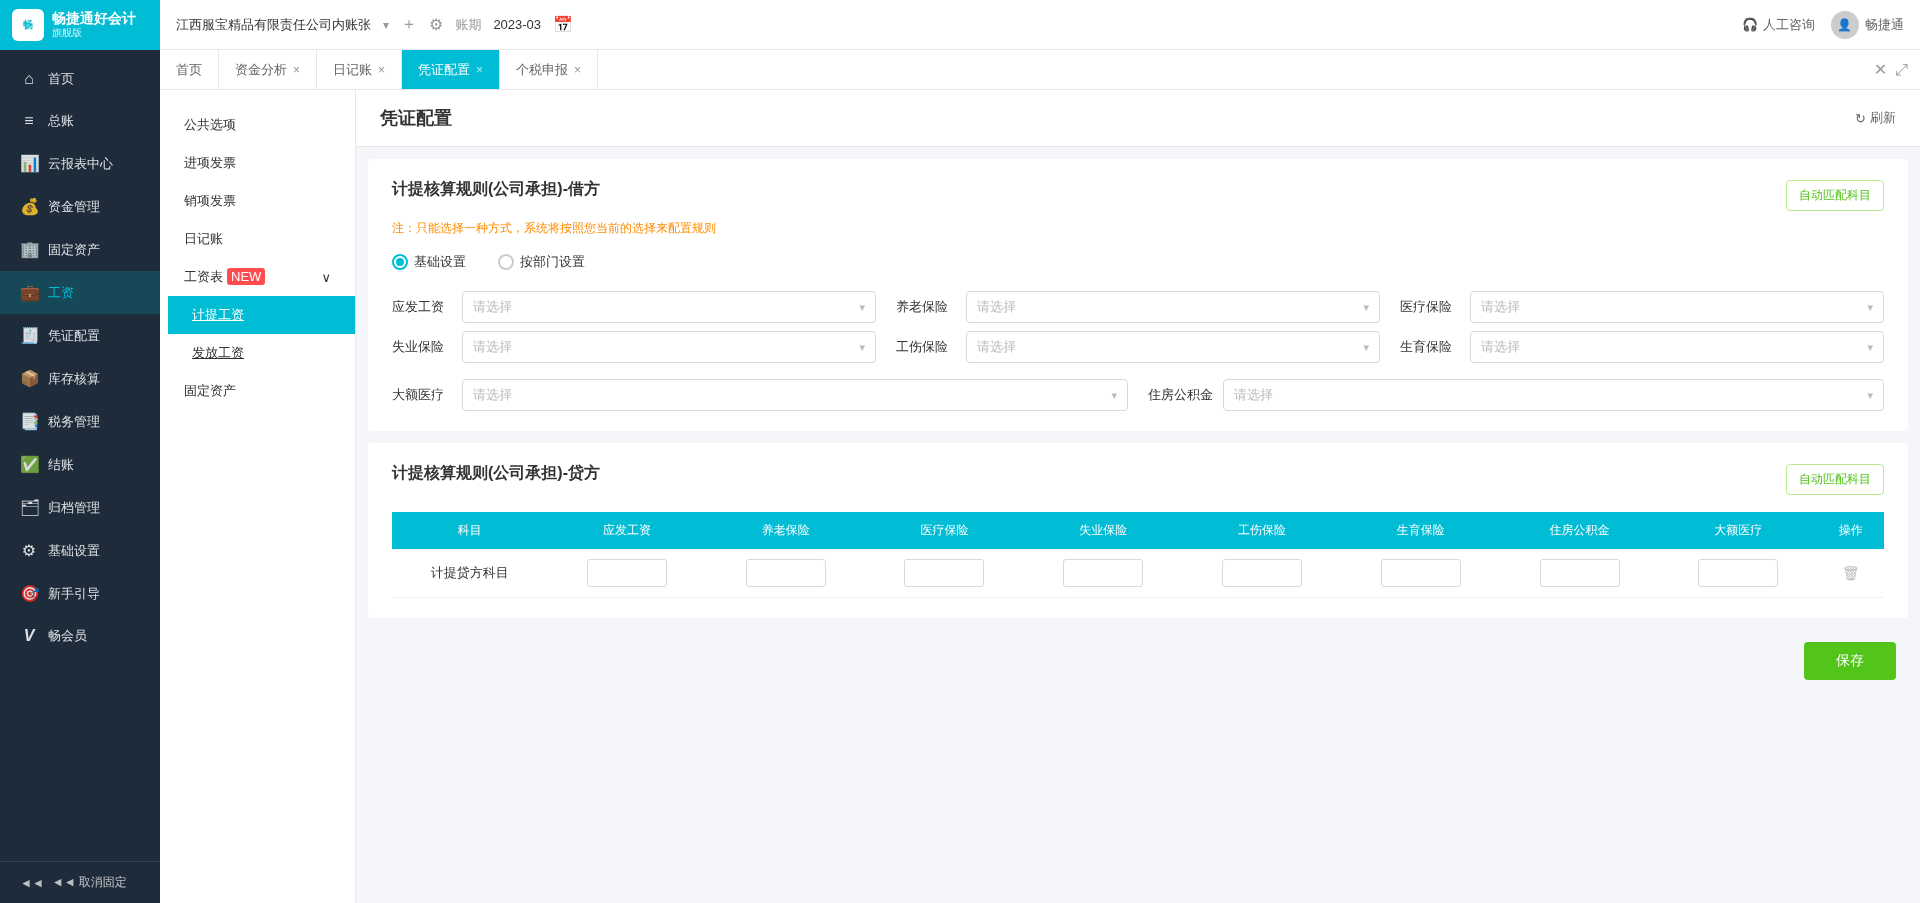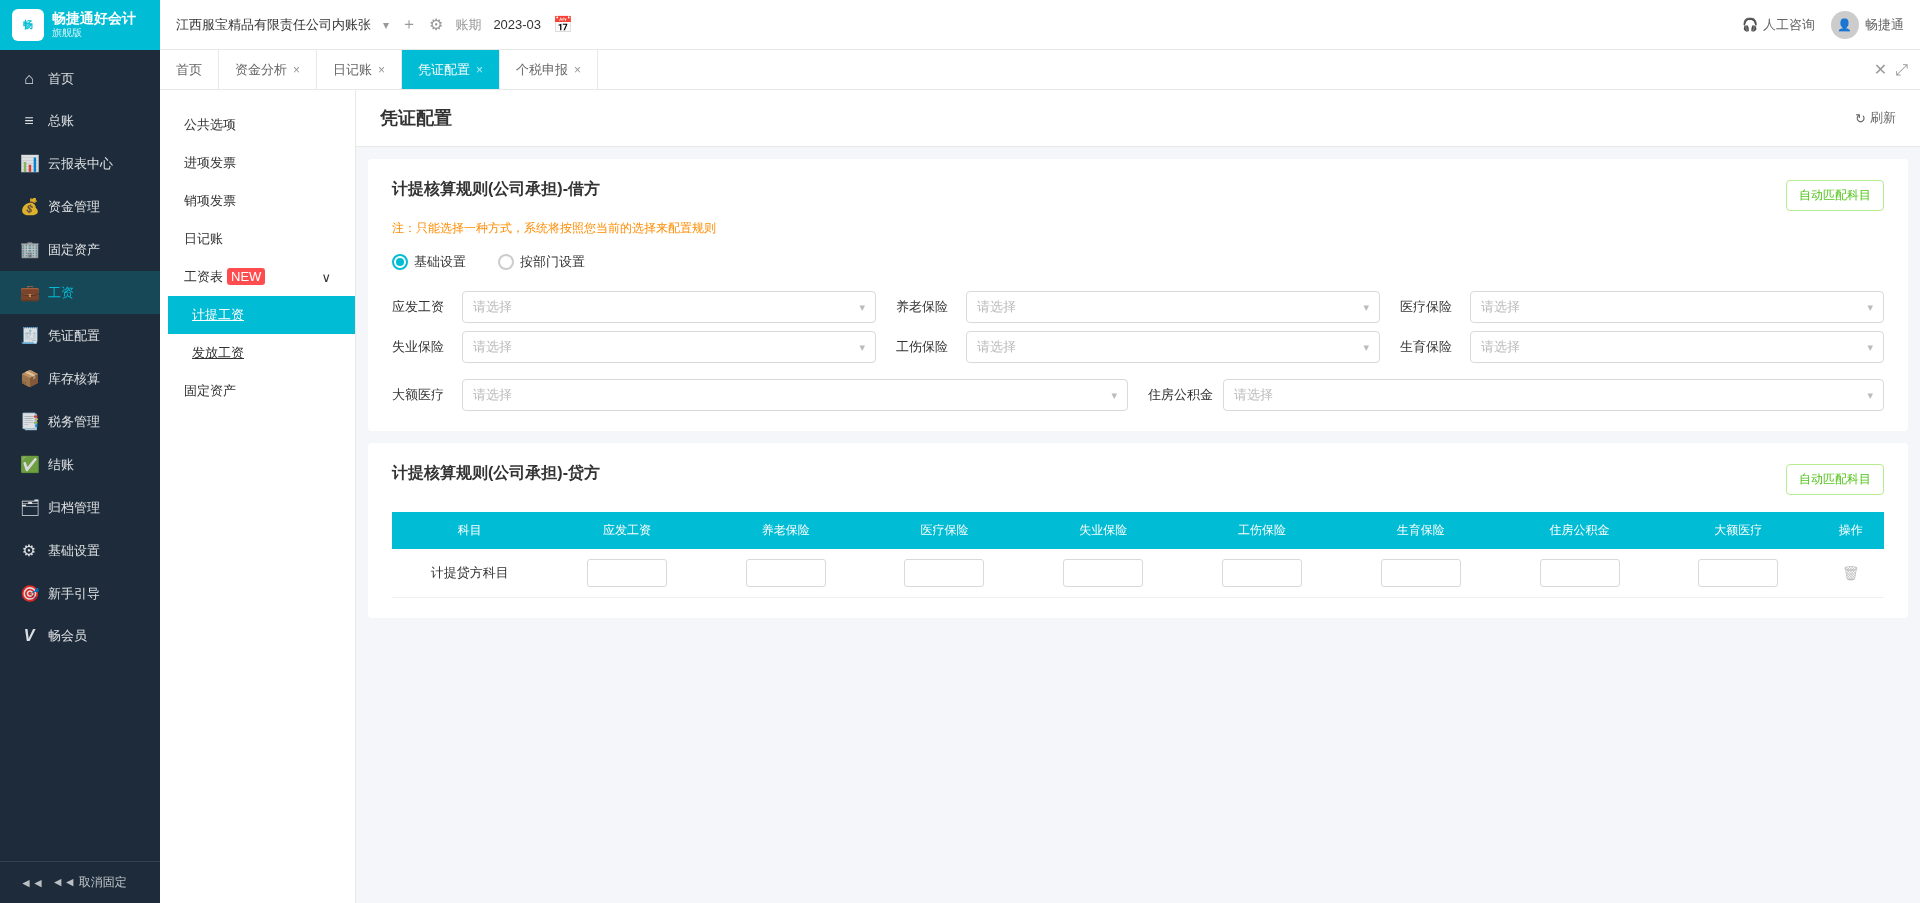--- a/index.html
+++ b/index.html
@@ -365,15 +365,18 @@
                 <td><input class="td-input" type="text" value="" style=""></td>
                 <td>
                   <span class="delete-icon">🗑</span>
                 </td>
               </tr>
             </tbody>
           </table>
         </div>
       </div>
 
+      <div class="save-bar">
+        <button class="save-btn">保存</button>
+      </div>
     </div>
   </div>
 </div>
 
 </body></html>

